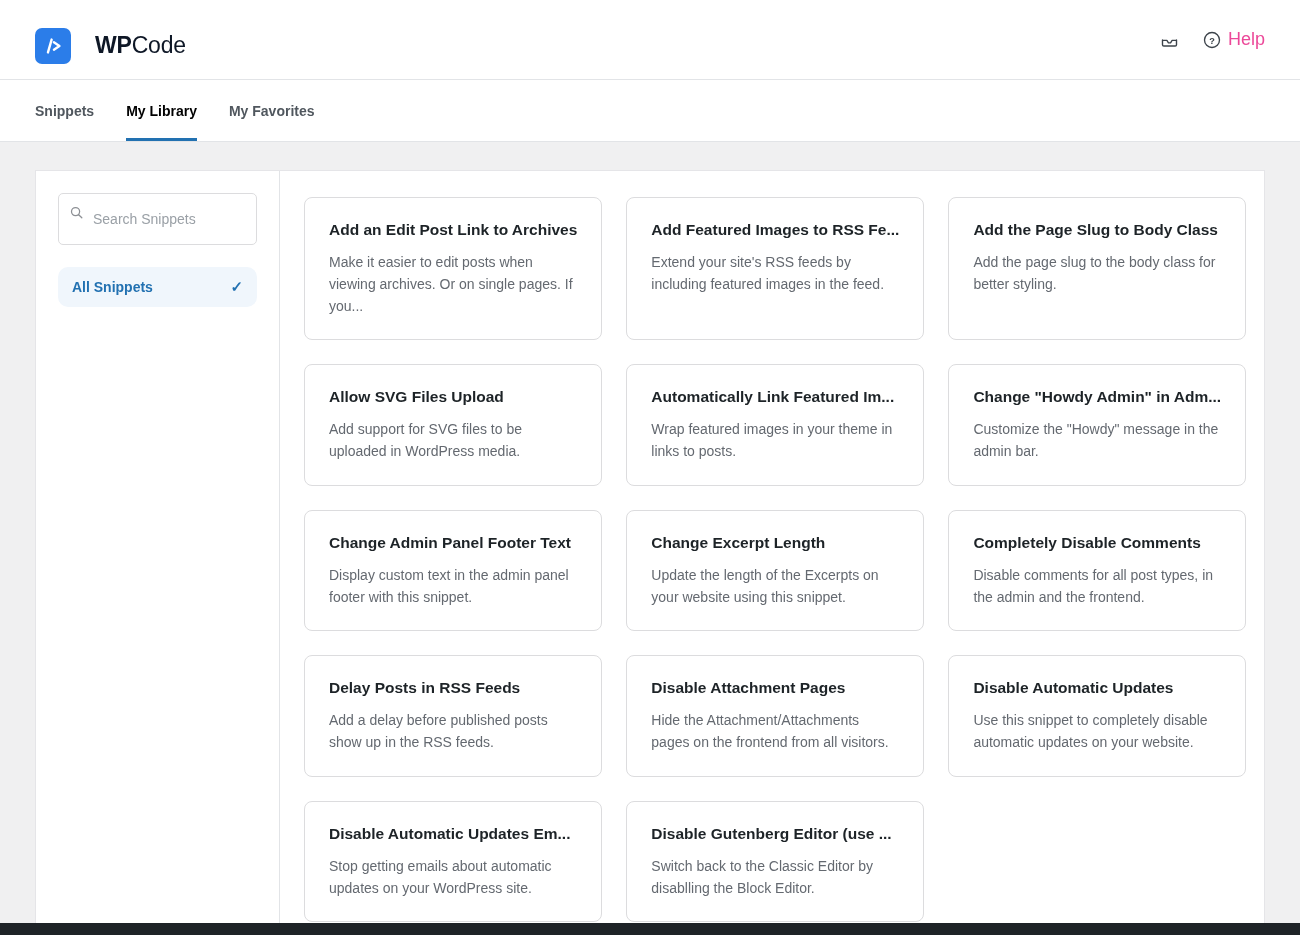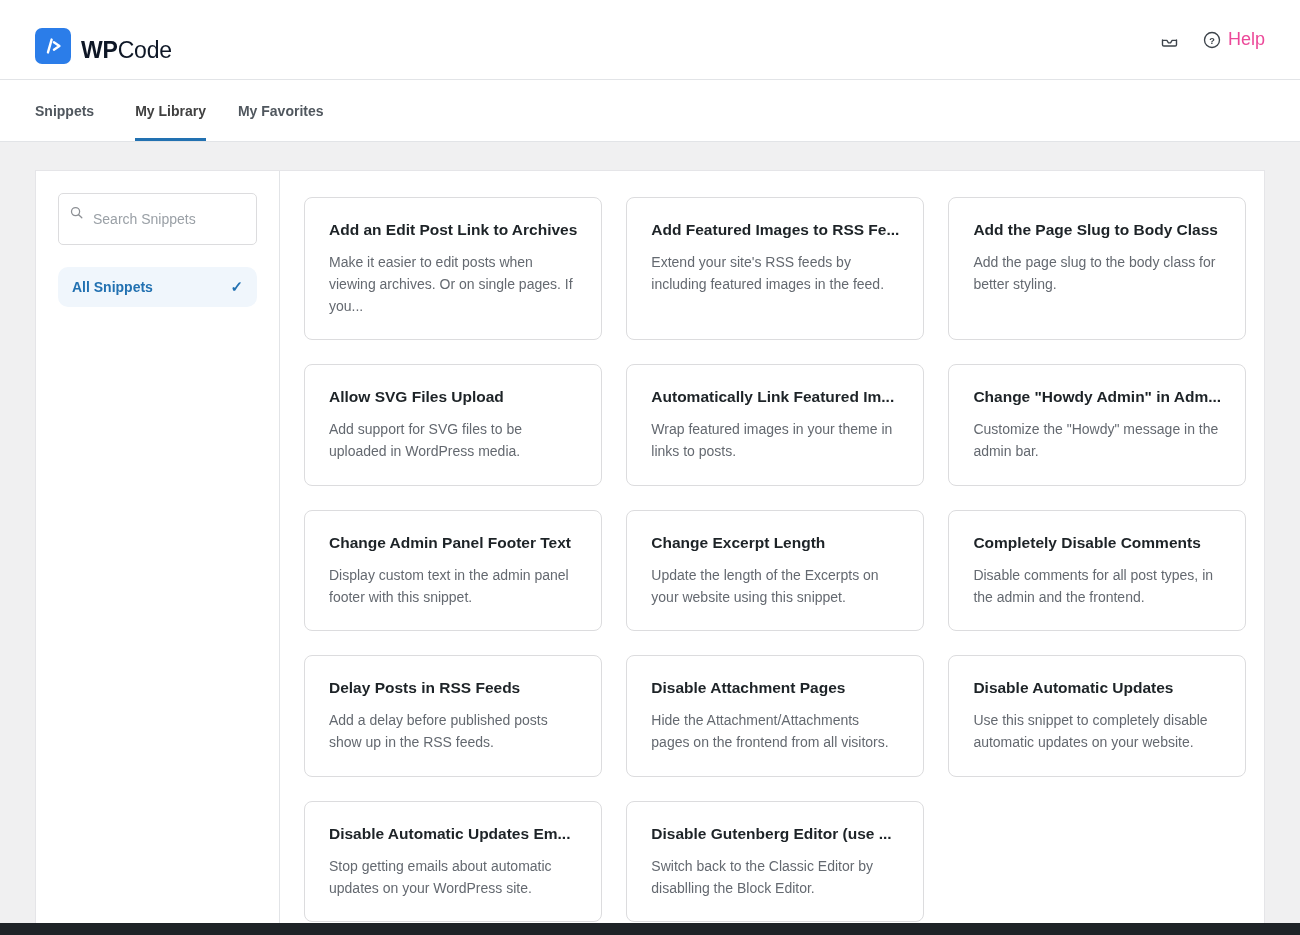--- a/index.html
+++ b/index.html
@@ -13,21 +13,21 @@
   
   .topbar {
     height: 80px;
     background: #ffffff;
     border-bottom: 1px solid #e2e4e7;
     display: flex;
     align-items: center;
     justify-content: space-between;
     padding: 0 35px;
   }
-  .brand { display: flex; align-items: flex-end; gap: 10px; margin-top: 12px; }
+  .brand { display: flex; align-items: center; gap: 24px; margin-top: 12px; }
   .logo-box {
     width: 36px; height: 36px;
     background: #2b7de9;
     border-radius: 7px;
     display: flex; align-items: center; justify-content: center;
   }
   .brand-text { font-size: 23px; letter-spacing: -0.2px; color: #0e1726; }
   .brand-text .bold { font-weight: 800; }
   .brand-text .light { font-weight: 500; }
   .topbar-right { display: flex; align-items: center; gap: 22px; }
@@ -46,23 +46,22 @@
   }
   .tab {
     display: flex; align-items: center;
     font-size: 14px; font-weight: 600;
     color: #50575e;
     cursor: pointer;
     border-bottom: 3px solid transparent;
     padding-top: 3px;
   }
   .tab.active {
-    color: #404040;
+    color: #000000;
     border-bottom-color: #2271b1;
-    margin-left: 9px;
   }
 
   
   .main-wrap { padding: 28px 35px 20px 35px; }
   .panel {
     background: #ffffff;
     border: 1px solid #e5e5e8;
     display: flex;
     min-height: 735px;
   }

